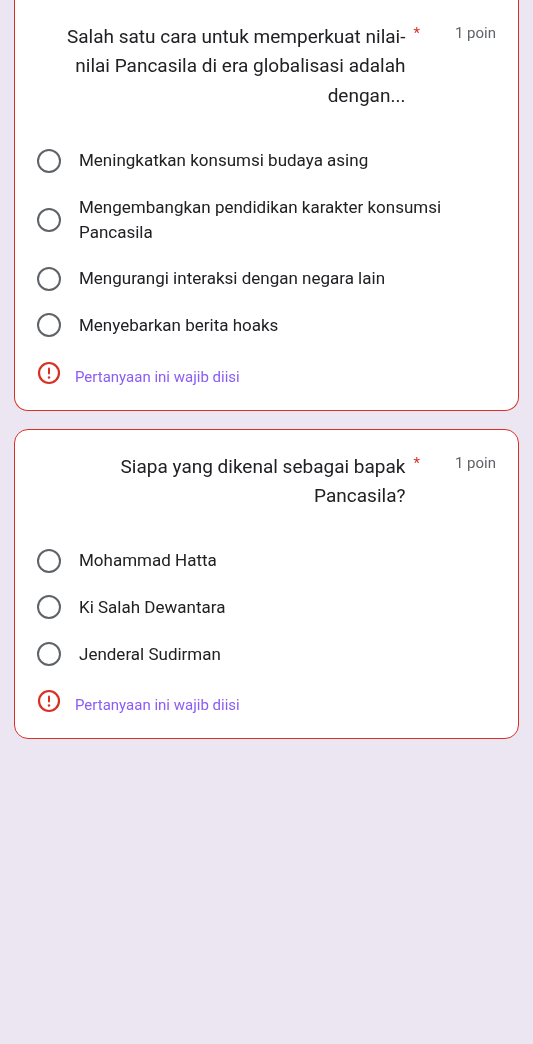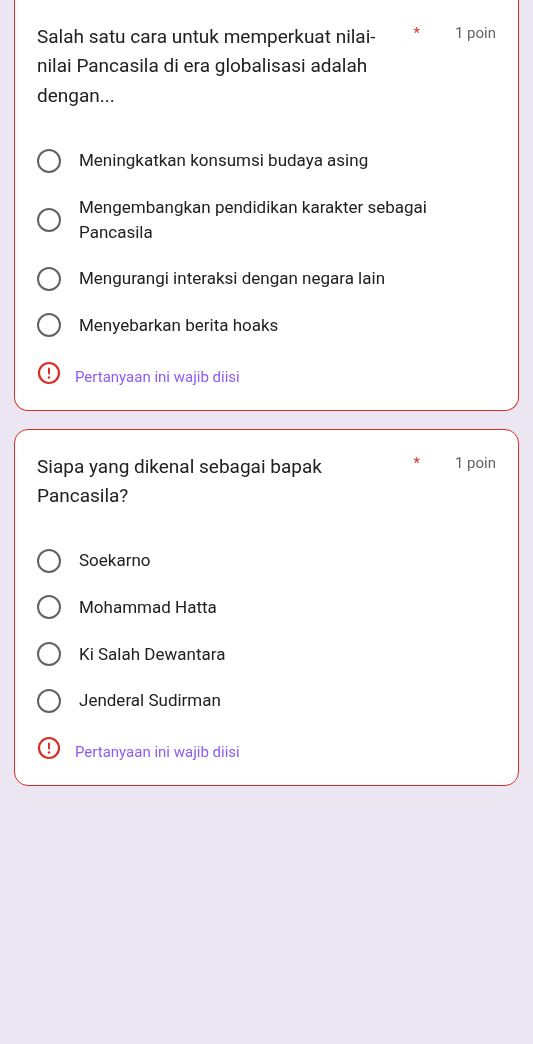--- a/index.html
+++ b/index.html
@@ -18,21 +18,21 @@
       border-radius: 14px;
       margin-bottom: 18px;
       padding: 22px 22px 24px 22px;
     }
     .card:first-child {
       border-top-left-radius: 0;
       border-top-right-radius: 0;
       border-top: none;
       margin-top: 0;
     }
-    .q-header { display: flex; align-items: flex-start; }
+    .q-header { display: flex; align-items: flex-start; text-align: right; }
     .q-text {
       font-size: 19px;
       line-height: 1.55;
       color: #202124;
       flex: 1;
       padding-right: 8px;
     }
     .q-meta {
       white-space: nowrap;
       font-size: 15px;
@@ -92,21 +92,21 @@
         <span class="points">1 poin</span>
       </div>
     </div>
     <div class="options">
       <div class="option">
         <span class="radio"></span>
         <span class="opt-label">Meningkatkan konsumsi budaya asing</span>
       </div>
       <div class="option">
         <span class="radio"></span>
-        <span class="opt-label">Mengembangkan pendidikan karakter sebagai Pancasila</span>
+        <span class="opt-label">Mengembangkan pendidikan karakter konsumsi Pancasila</span>
       </div>
       <div class="option">
         <span class="radio"></span>
         <span class="opt-label">Mengurangi interaksi dengan negara lain</span>
       </div>
       <div class="option">
         <span class="radio"></span>
         <span class="opt-label">Menyebarkan berita hoaks</span>
       </div>
     </div>
@@ -126,24 +126,20 @@
     <div class="q-header">
       <div class="q-text">Siapa yang dikenal sebagai bapak Pancasila?</div>
       <div class="q-meta">
         <span class="req">*</span>
         <span class="points">1 poin</span>
       </div>
     </div>
     <div class="options">
       <div class="option">
         <span class="radio"></span>
-        <span class="opt-label">Soekarno</span>
-      </div>
-      <div class="option">
-        <span class="radio"></span>
         <span class="opt-label">Mohammad Hatta</span>
       </div>
       <div class="option">
         <span class="radio"></span>
         <span class="opt-label">Ki Salah Dewantara</span>
       </div>
       <div class="option">
         <span class="radio"></span>
         <span class="opt-label">Jenderal Sudirman</span>
       </div>

